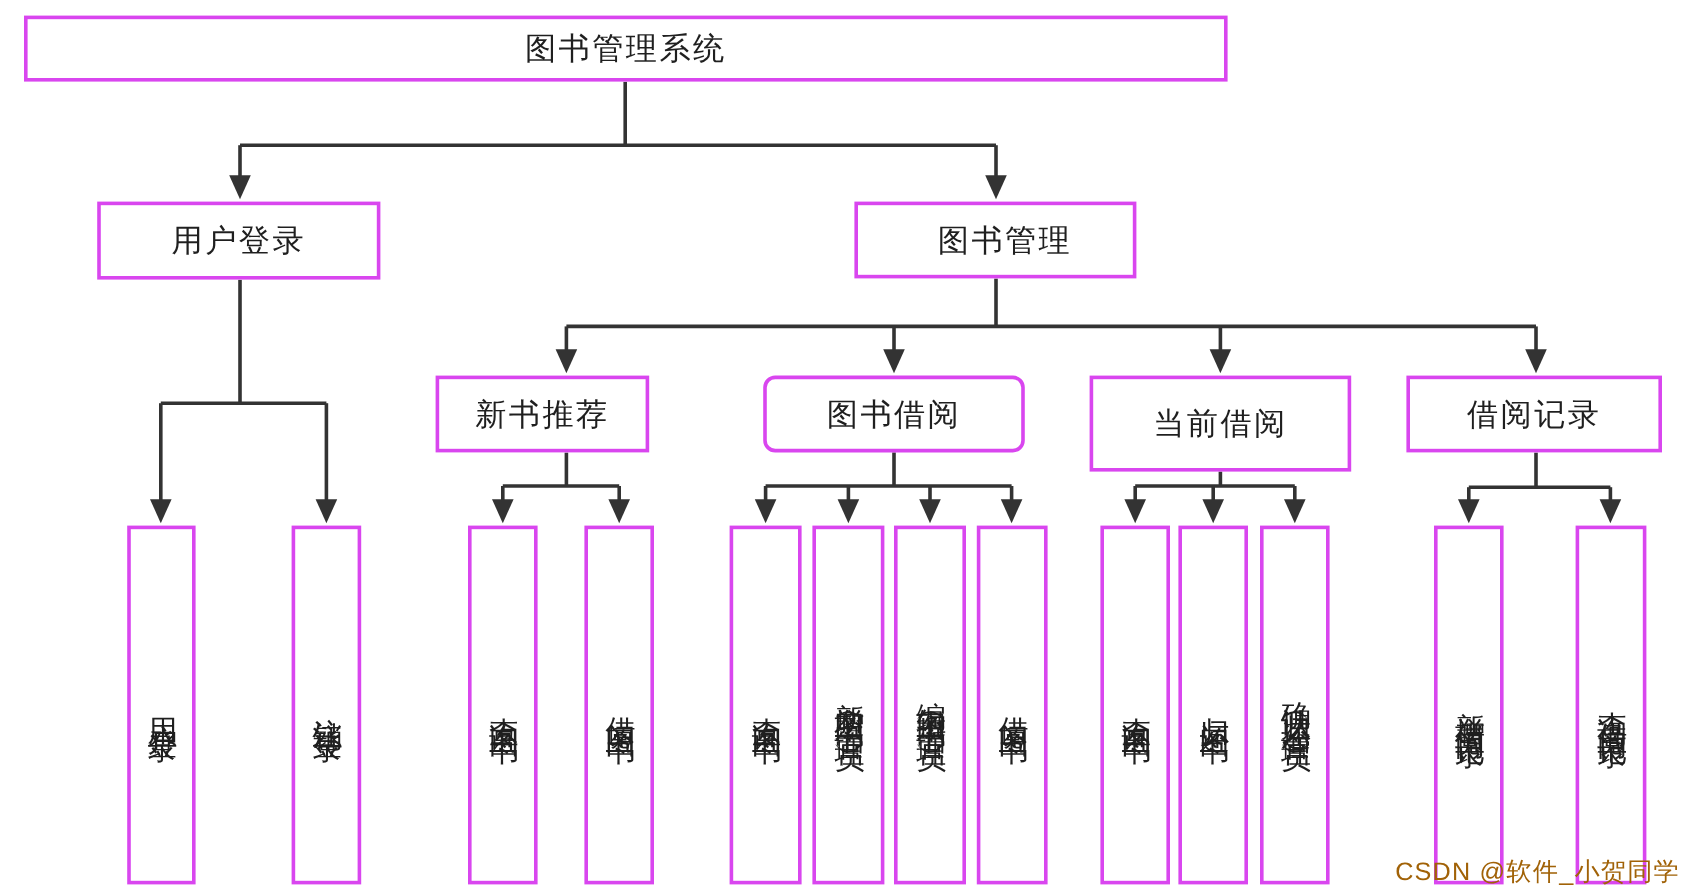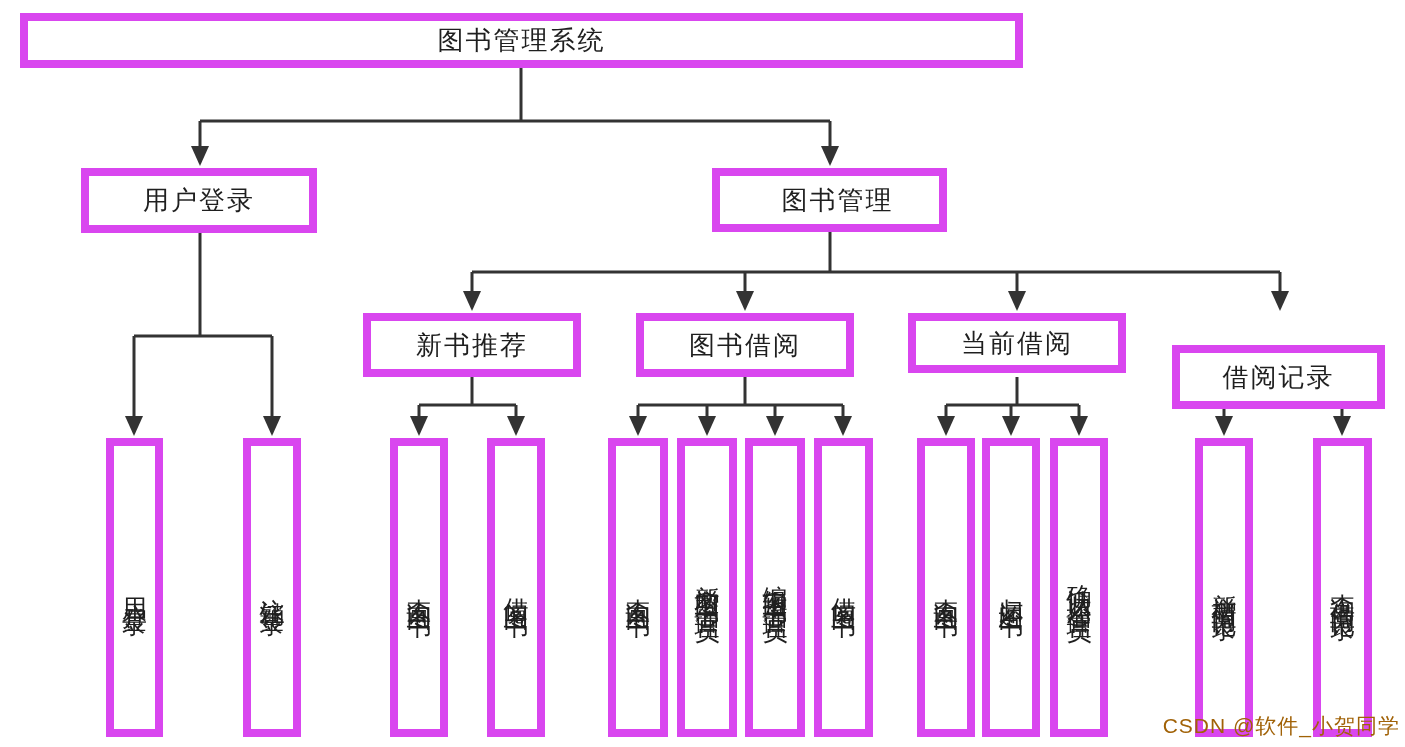--- a/index.html
+++ b/index.html
@@ -19,21 +19,21 @@
     position: absolute;
     left: 0;
     top: 0;
     width: 1405px;
     height: 747px;
   }
   .node {
     position: absolute;
     box-sizing: border-box;
     background: #ffffff;
-    border: 8px solid #d946ef;
+    border: 3px solid #d946ef;
     display: flex;
     align-items: center;
     justify-content: center;
   }
   .hnode {
     font-size: 26px;
     letter-spacing: 2px;
     white-space: nowrap;
   }
   .leaf {
@@ -131,30 +131,30 @@
   <span>图书管理系统</span>
 </div>
 
 <div class="node hnode" style="left:81px; top:168px; width:236px; height:65px;">
   <span>用户登录</span>
 </div>
 <div class="node hnode" style="left:712px; top:168px; width:235px; height:64px;padding-left:16px;">
   <span>图书管理</span>
 </div>
 
-<div class="node hnode" style="left:363px; top:313px; width:218px; height:64px;">
+<div class="node hnode" style="left:363px; top:313px; width:178px; height:64px;">
   <span>新书推荐</span>
 </div>
-<div class="node hnode" style="left:636px; top:313px; width:218px; height:64px;">
+<div class="node hnode" style="left:636px; top:313px; width:218px; height:64px;border-radius:10px;">
   <span>图书借阅</span>
 </div>
-<div class="node hnode" style="left:908px; top:313px; width:218px; height:60px;">
+<div class="node hnode" style="left:908px; top:313px; width:218px; height:80px;">
   <span>当前借阅</span>
 </div>
-<div class="node hnode" style="left:1172px; top:313px; width:213px; height:64px;margin-top:32px;">
+<div class="node hnode" style="left:1172px; top:313px; width:213px; height:64px;">
   <span>借阅记录</span>
 </div>
 
 <div class="node leaf" style="left:106px; width:57px;">
   <span class="vtext">用户登录</span>
 </div>
 <div class="node leaf" style="left:243px; width:58px;">
   <span class="vtext">注销登录</span>
 </div>
 

